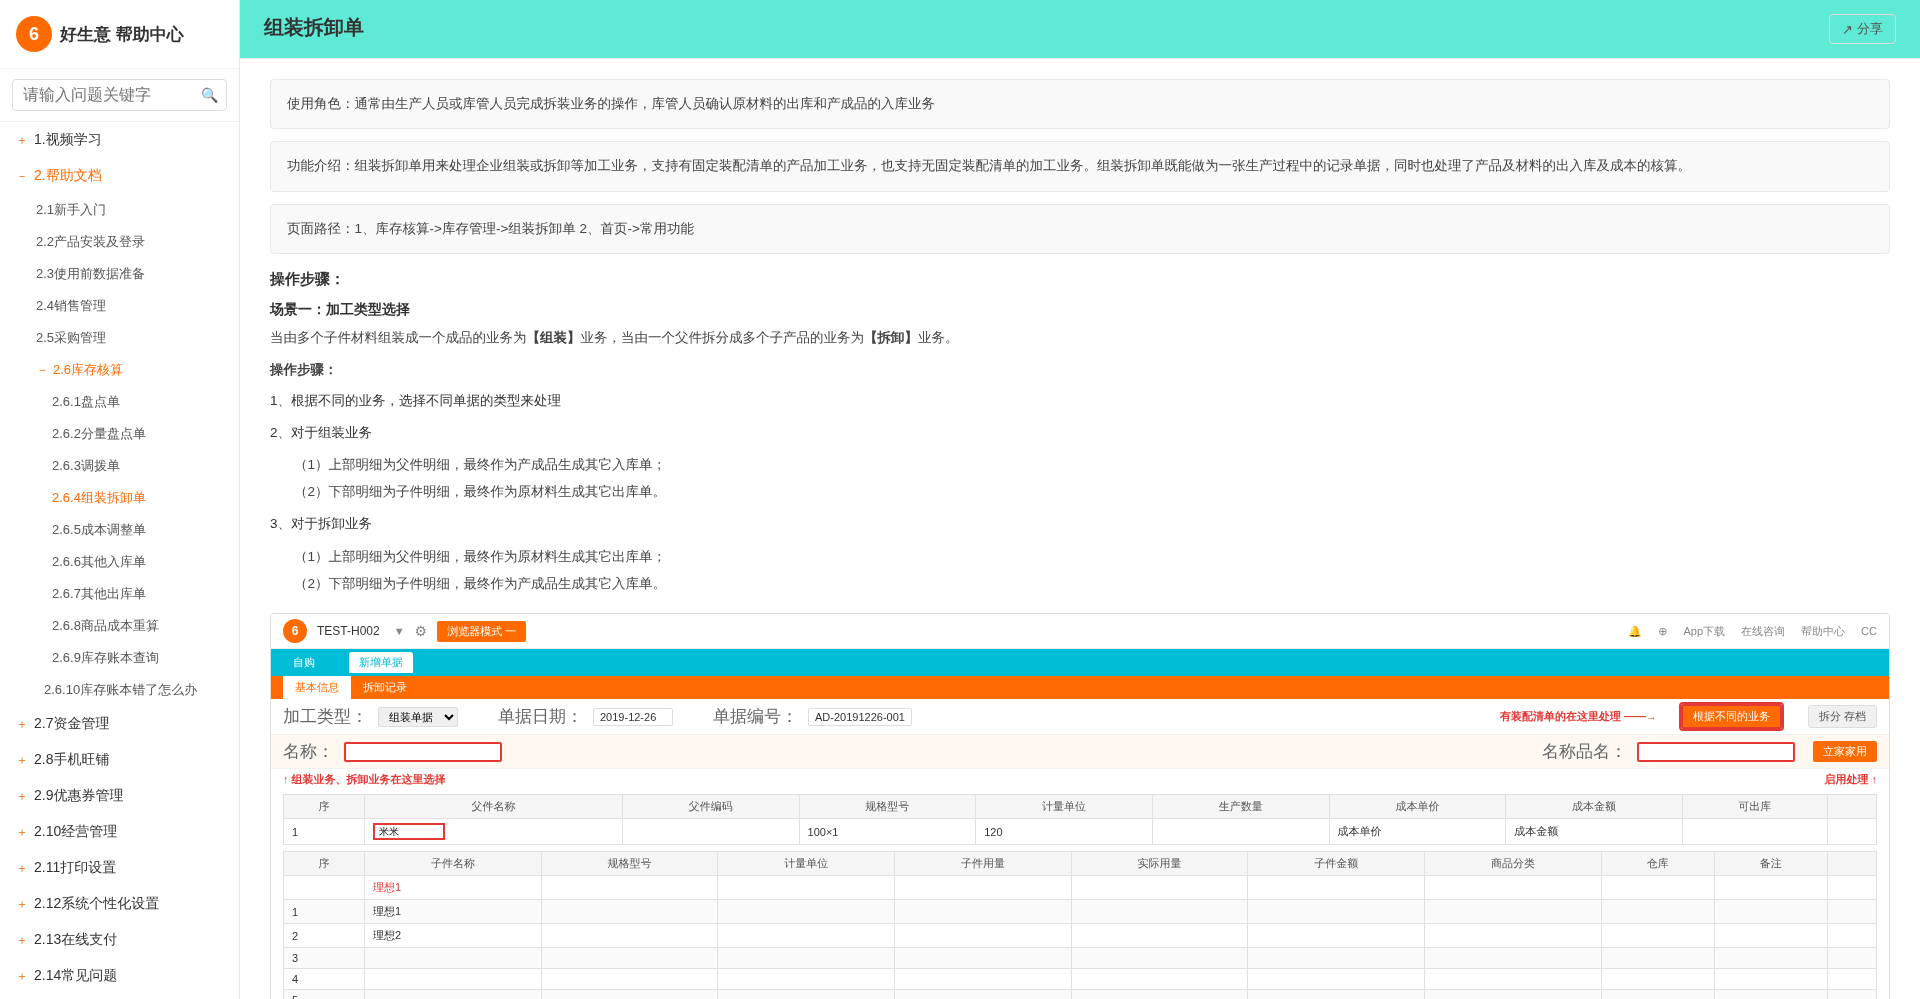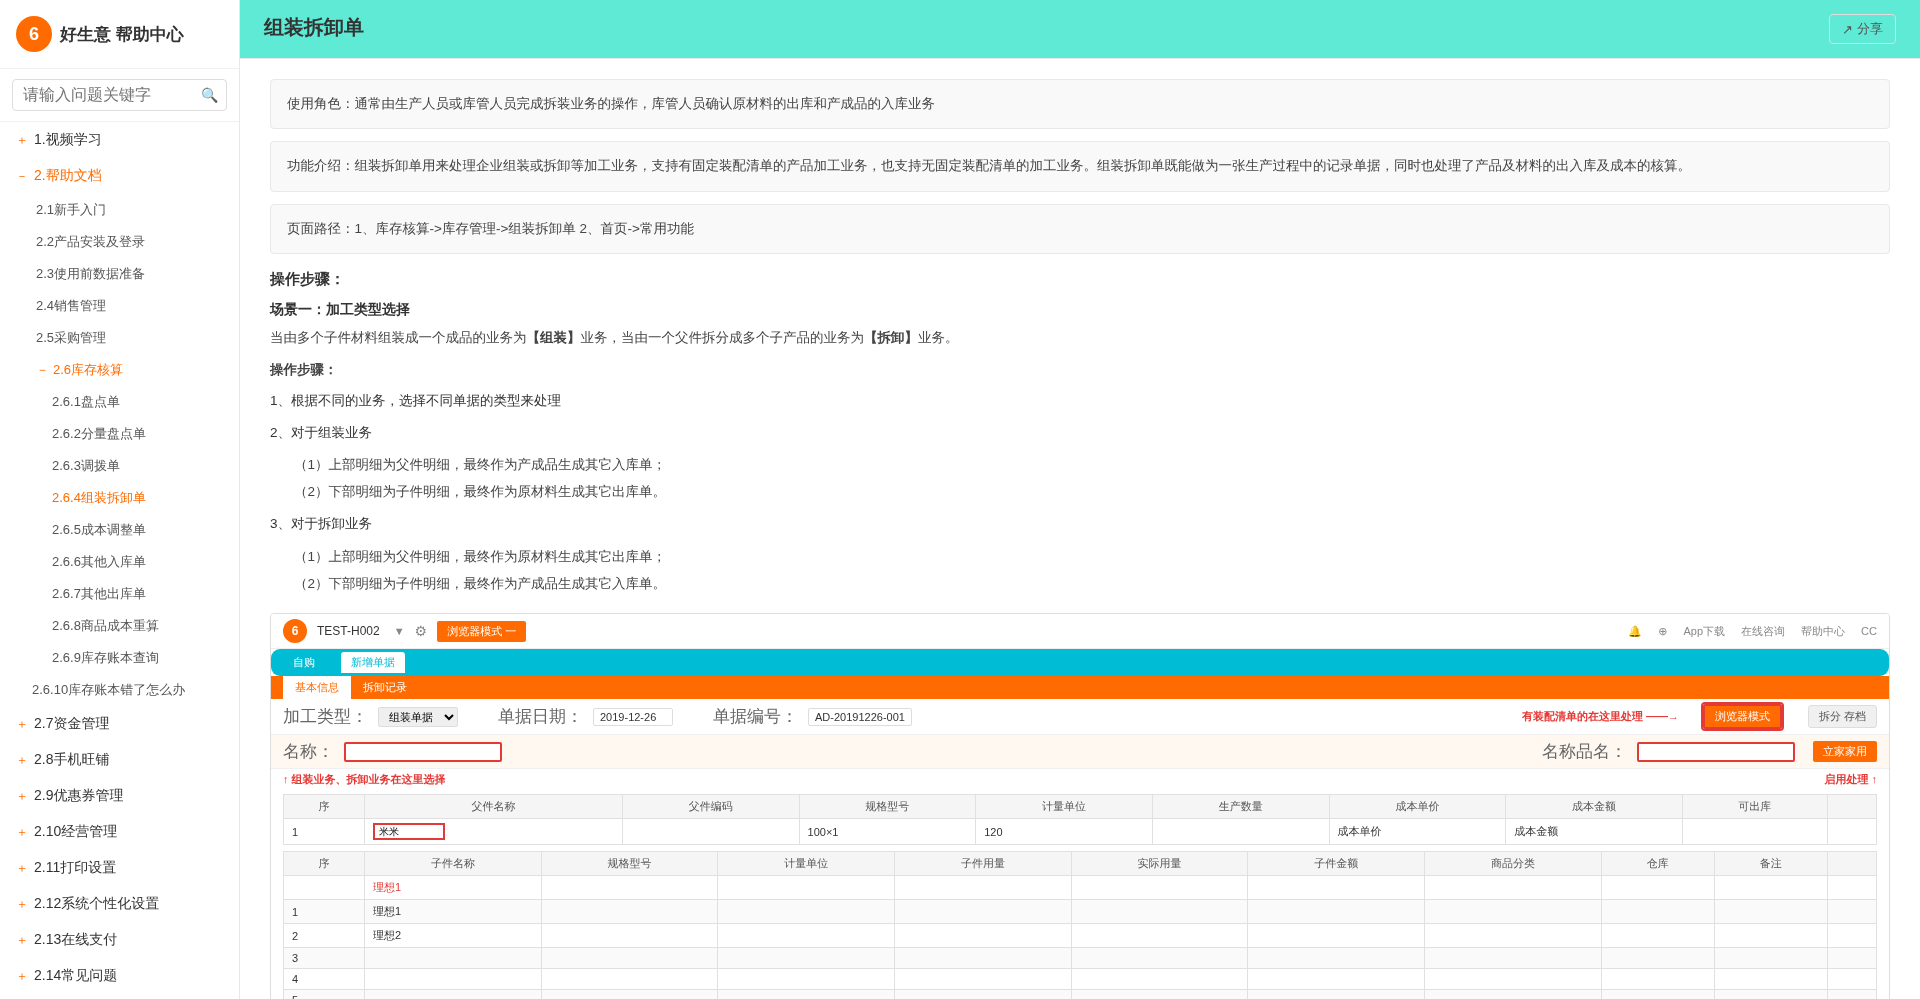--- a/index.html
+++ b/index.html
@@ -254,22 +254,21 @@
       cursor: pointer;
     }
     .ss-spacer { flex: 1; }
     .ss-teal-bar {
       background: #00bcd4;
       color: white;
       padding: 3px 12px;
       font-size: 11px;
       display: flex;
       align-items: center;
-      gap: 16px;
-      border-radius: 9px;
+      gap: 24px;
     }
     .ss-tab {
       padding: 3px 10px;
       font-size: 11px;
       cursor: pointer;
       background: transparent;
       color: white;
       border: none;
     }
     .ss-tab.active {
@@ -361,21 +360,21 @@
     </div>
     <div class="nav-sub-item" style="padding-left:52px;">2.6.1盘点单</div>
     <div class="nav-sub-item" style="padding-left:52px;">2.6.2分量盘点单</div>
     <div class="nav-sub-item" style="padding-left:52px;">2.6.3调拨单</div>
     <div class="nav-sub-item highlighted" style="padding-left:52px; color:#ff6b00;">2.6.4组装拆卸单</div>
     <div class="nav-sub-item" style="padding-left:52px;">2.6.5成本调整单</div>
     <div class="nav-sub-item" style="padding-left:52px;">2.6.6其他入库单</div>
     <div class="nav-sub-item" style="padding-left:52px;">2.6.7其他出库单</div>
     <div class="nav-sub-item" style="padding-left:52px;">2.6.8商品成本重算</div>
     <div class="nav-sub-item" style="padding-left:52px;">2.6.9库存账本查询</div>
-    <div class="nav-sub-item" style="padding-left:32px;">2.6.10库存账本错了怎么办</div>
+    <div class="nav-sub-item" style="padding-left:44px;">2.6.10库存账本错了怎么办</div>
 
     <div class="nav-category">
       <span class="icon">＋</span>
       <span>2.7资金管理</span>
     </div>
     <div class="nav-category">
       <span class="icon">＋</span>
       <span>2.8手机旺铺</span>
     </div>
     <div class="nav-category">
@@ -481,21 +480,21 @@
             </select>
             <span style="display:inline-block;width:20px;"></span>
             <span class="ss-field-label">单据日期：</span>
             <span class="ss-field-input" style="display:inline-block;">2019-12-26</span>
             <span style="display:inline-block;width:20px;"></span>
             <span class="ss-field-label">单据编号：</span>
             <span class="ss-field-input" style="display:inline-block;">AD-20191226-001</span>
             <span class="ss-spacer"></span>
 
             <span style="color:#e53935;font-size:11px;font-weight:bold;margin-right:14px;">有装配清单的在这里处理 ——→</span>
-            <button class="ss-action-btn red-box" style="border:2px solid #e53935;background:#ff6b00;">浏览器模式</button>
+            <button class="ss-action-btn red-box" style="border:2px solid #e53935;background:#ff6b00;">根据不同的业务</button>
             <span style="width:6px;"></span>
             <button class="ss-gray-btn">拆分 存档</button>
           </div>
           <div class="ss-form-row" style="background:#fff8f0;">
             <span class="ss-field-label">名称：</span>
             <input type="text" class="ss-field-input red-border" value="" style="min-width: 120px;">
             <span class="ss-spacer"></span>
             <span class="ss-field-label">名称品名：</span>
             <input type="text" class="ss-field-input red-border" style="min-width: 120px;">
             <button class="ss-action-btn" style="margin-left:8px;">立家家用</button>

